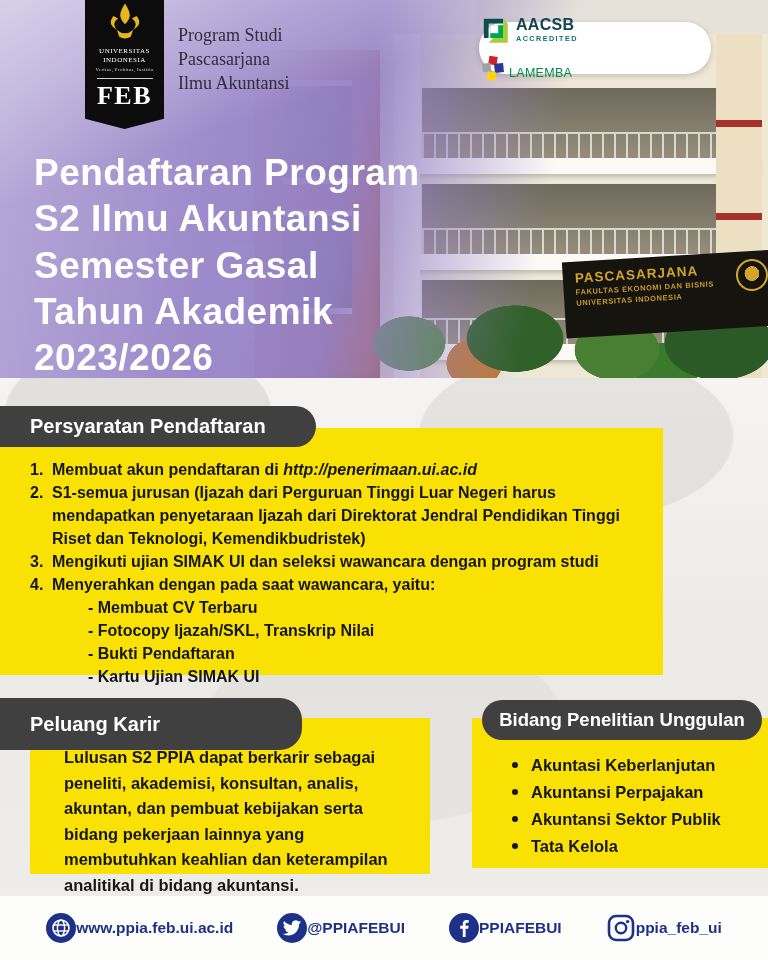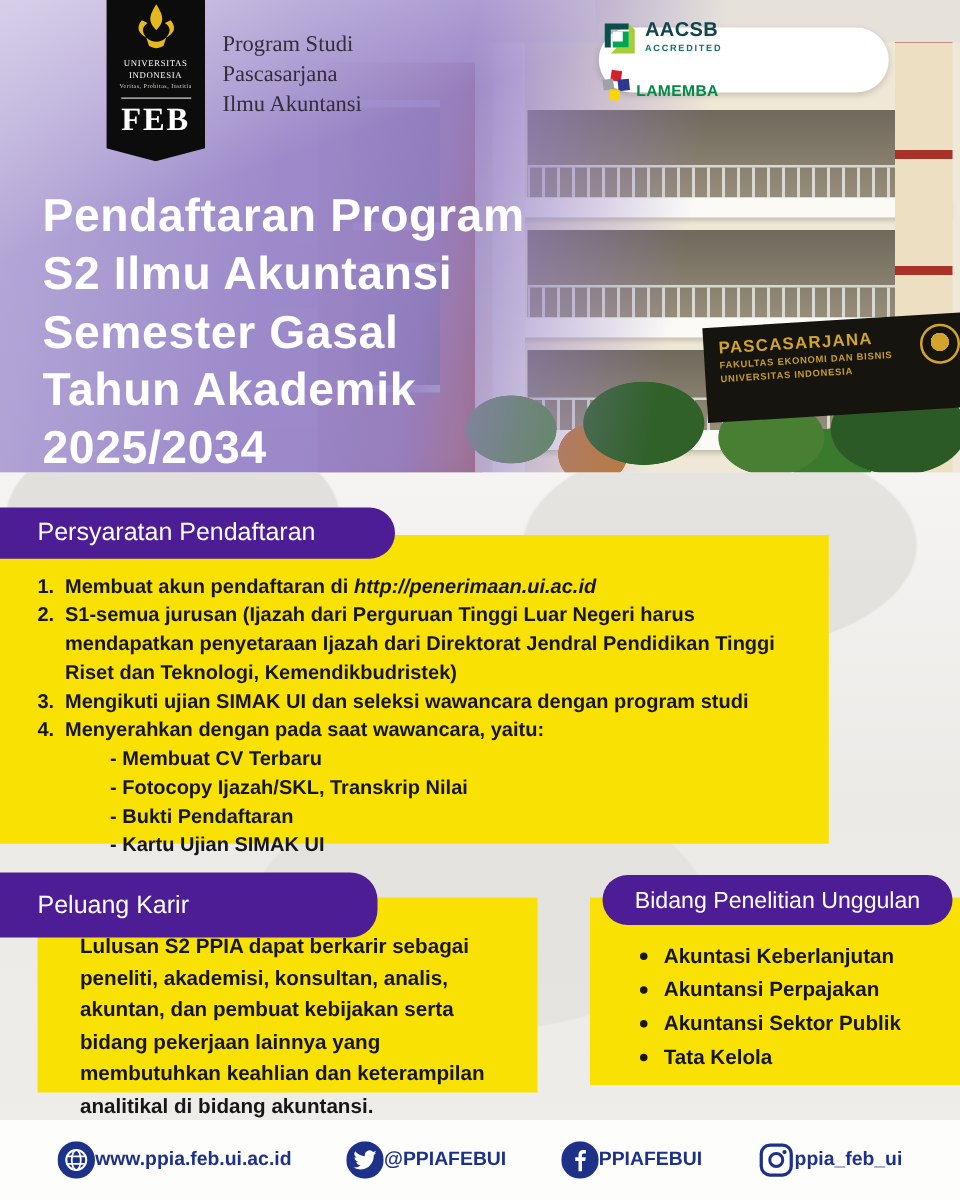--- a/index.html
+++ b/index.html
@@ -54,35 +54,35 @@
     font-size:18px;line-height:1.32;color:#322c3b;}
 
   
   .accred{position:absolute;left:479px;top:22px;width:232px;height:52px;background:#fff;border-radius:28px;
     display:flex;align-items:flex-start;justify-content:center;gap:9px;z-index:5;box-shadow:0 2px 6px rgba(0,0,0,.18);flex-direction:column;}
   .aacsb{display:flex;align-items:center;gap:5px;}
   .aacsb-txt{display:flex;flex-direction:column;line-height:1;}
   .aacsb-name{font-size:16px;font-weight:800;color:#11454f;letter-spacing:.3px;}
   .aacsb-sub{font-size:7.3px;font-weight:700;color:#0c7468;letter-spacing:1.4px;margin-top:2px;}
   .lamemba{display:flex;align-items:flex-end;gap:2px;}
-  .lamemba-name{font-size:12.5px;font-weight:700;color:#008a45;letter-spacing:.3px;padding-bottom:3px;}
+  .lamemba-name{font-size:12.5px;font-weight:400;color:#008a45;letter-spacing:.3px;padding-bottom:3px;}
 
   
   .main-title{position:absolute;left:34px;top:150px;width:430px;z-index:5;color:#fff;
     font-size:37px;font-weight:800;line-height:1.25;letter-spacing:.5px;}
 
   
   .bg-lower{position:absolute;left:0;top:378px;width:768px;height:582px;background:
     radial-gradient(220px 120px at 18% 6%,rgba(210,208,203,.55) 0 60%,transparent 61%),
     radial-gradient(260px 140px at 75% 10%,rgba(213,211,206,.5) 0 60%,transparent 61%),
     radial-gradient(300px 160px at 50% 60%,rgba(219,217,212,.45) 0 60%,transparent 61%),
     linear-gradient(#f5f4f2,#eceae7 45%,#efedea);}
 
   
-  .banner{position:absolute;background:#4c1d95;color:#fff;font-weight:400;display:flex;align-items:center;z-index:3;}
+  .banner{position:absolute;background:#404040;color:#fff;font-weight:700;display:flex;align-items:center;z-index:3;}
   .banner-req{left:0;top:406px;width:286px;height:41px;border-radius:0 22px 22px 0;padding-left:30px;font-size:20px;}
   .banner-career{left:0;top:698px;width:272px;height:52px;border-radius:0 22px 22px 0;padding-left:30px;font-size:20px;}
   .banner-research{left:482px;top:700px;width:280px;height:40px;border-radius:22px;justify-content:center;font-size:18.5px;}
   .panel{position:absolute;background:#f9e103;z-index:2;box-sizing:border-box;}
   .panel-req{left:0;top:428px;width:663px;height:247px;padding:30px 28px 0 30px;}
   .panel-career{left:30px;top:718px;width:400px;height:156px;padding:27px 24px 0 34px;}
   .panel-research{left:472px;top:718px;width:296px;height:150px;padding:38px 10px 0 40px;}
 
   .req-row{display:flex;font-size:16px;font-weight:700;color:#161616;line-height:1.44;}
   .req-num{flex:0 0 22px;}
@@ -179,21 +179,21 @@
       </svg>
       <span class="lamemba-name">LAMEMBA</span>
     </div>
   </div>
 
   <div class="main-title">
     <div>Pendaftaran Program</div>
     <div>S2 Ilmu Akuntansi</div>
     <div>Semester Gasal</div>
     <div>Tahun Akademik</div>
-    <div>2025/2034</div>
+    <div>2023/2026</div>
   </div>
 
   <div class="bg-lower"></div>
 
   <div class="banner banner-req">
     <span>Persyaratan Pendaftaran</span>
   </div>
   <div class="panel panel-req">
     <div class="req-row">
       <span class="req-num">1.</span>

